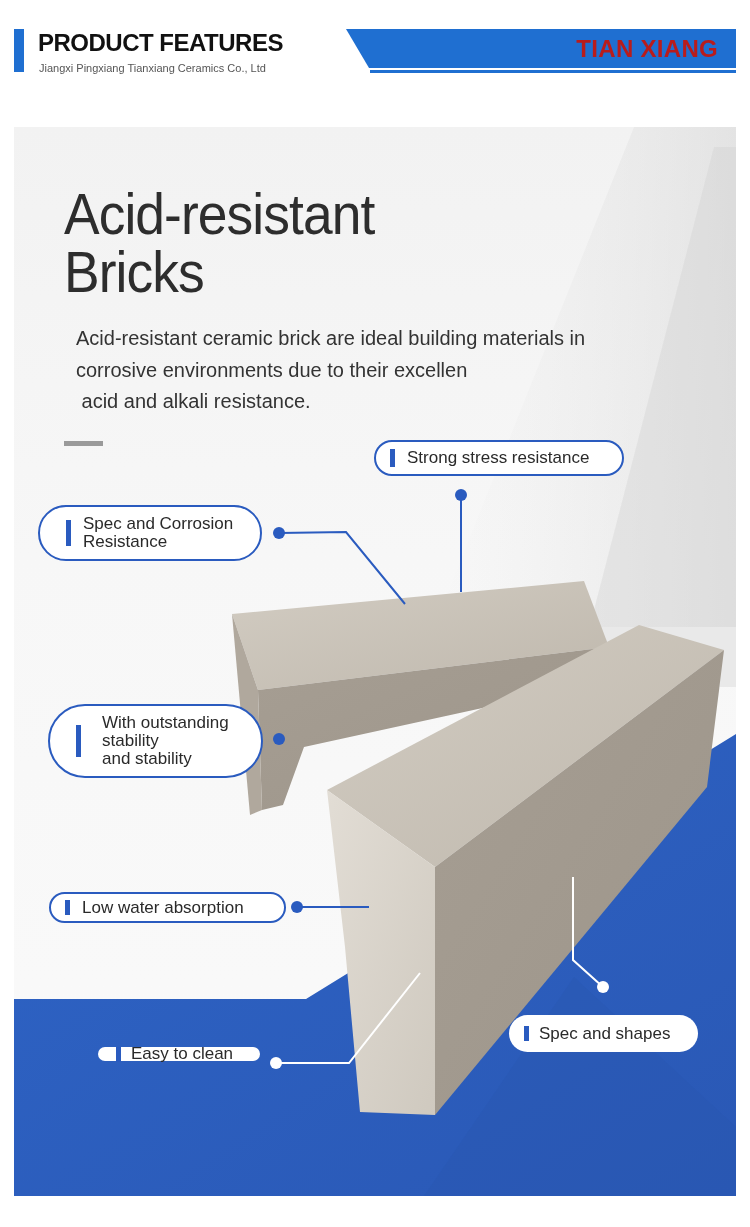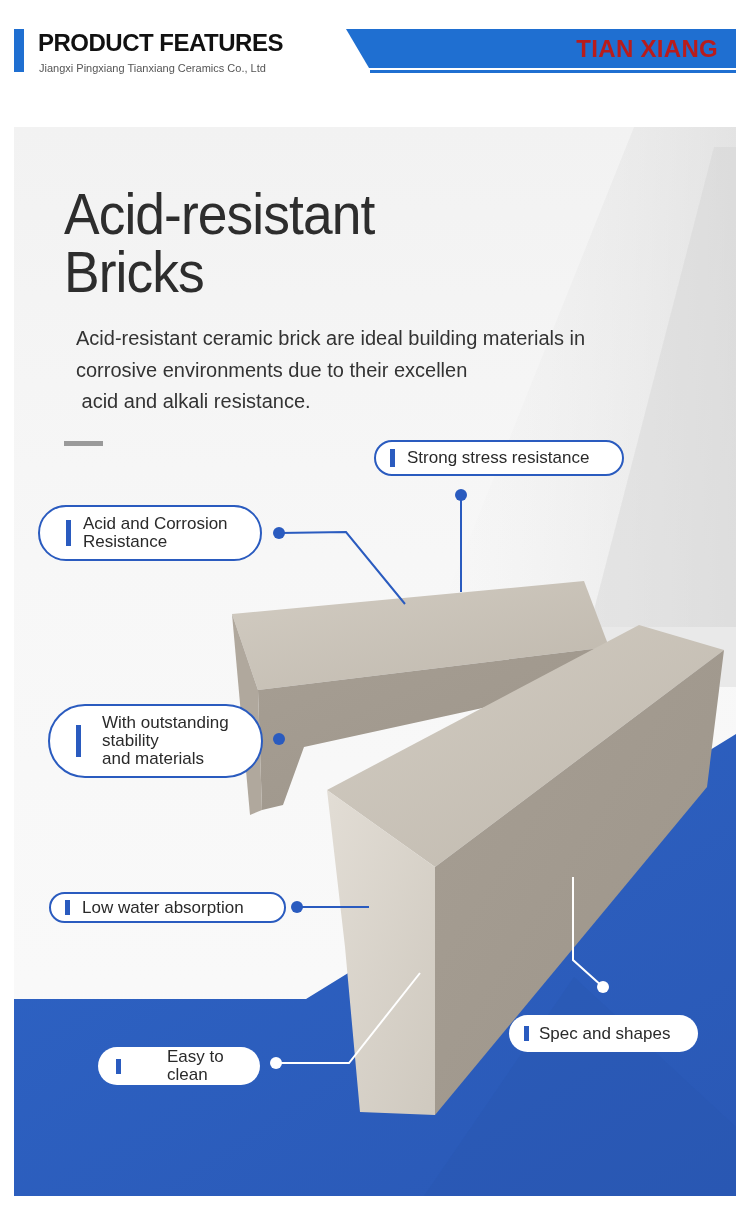--- a/index.html
+++ b/index.html
@@ -125,46 +125,46 @@
 <div class="pill outline" style="left:374px; top:440px; width:250px; height:36px; padding-left:14px;">
   <div class="mark" style="height:18px; margin-right:12px;"></div>
   <div class="txt">
       <span>Strong stress resistance</span>
     </div>
 </div>
 
 <div class="pill outline" style="left:38px; top:505px; width:224px; height:56px; padding-left:26px;">
   <div class="mark" style="height:26px; margin-right:12px;"></div>
   <div class="txt">
-    <span>Acid and Corrosion</span>
+    <span>Spec and Corrosion</span>
     <span>Resistance</span>
   </div>
 </div>
 
 <div class="pill outline" style="left:48px; top:704px; width:215px; height:74px; padding-left:26px;gap:9px;">
   <div class="mark" style="height:32px; margin-right:12px;"></div>
   <div class="txt">
     <span>With outstanding</span>
     <span>stability</span>
-    <span>and materials</span>
+    <span>and stability</span>
   </div>
 </div>
 
 <div class="pill outline" style="left:49px; top:892px; width:237px; height:31px; padding-left:14px;">
   <div class="mark" style="height:15px; margin-right:12px;"></div>
   <div class="txt">
       <span>Low water absorption</span>
     </div>
 </div>
 
 <div class="pill" style="left:509px; top:1015px; width:189px; height:37px; padding-left:15px;">
   <div class="mark" style="height:15px; margin-right:10px;"></div>
   <div class="txt">
       <span>Spec and shapes</span>
     </div>
 </div>
 
-<div class="pill" style="left:98px; top:1047px; width:162px; height:38px; padding-left:18px;gap:36px;">
+<div class="pill" style="left:98px; top:1047px; width:162px; height:14px; padding-left:18px;">
   <div class="mark" style="height:15px; margin-right:10px;"></div>
   <div class="txt">
       <span>Easy to clean</span>
     </div>
 </div>
 
 </body></html>

